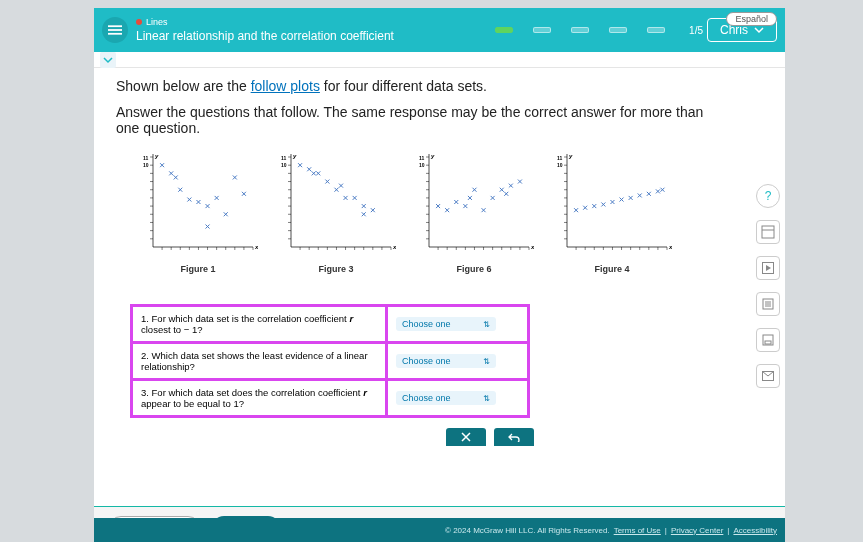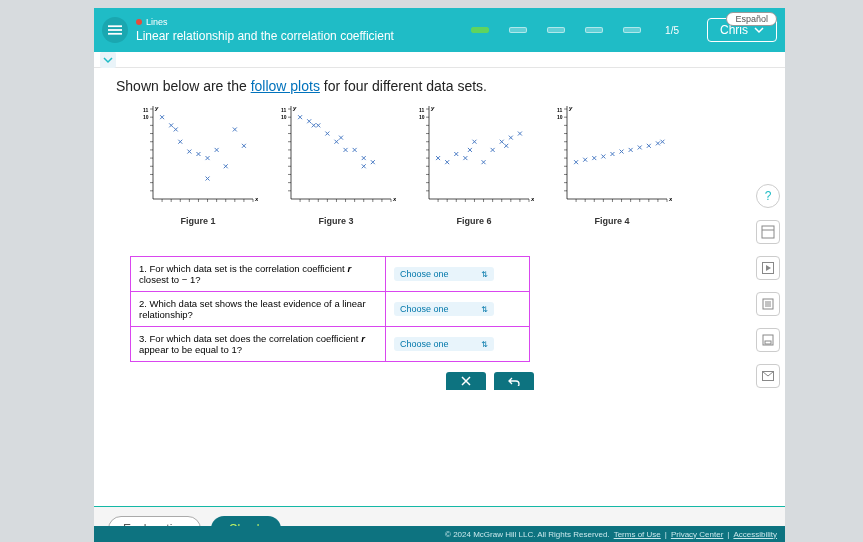--- a/index.html
+++ b/index.html
@@ -5,52 +5,52 @@
   * { box-sizing: border-box; margin: 0; padding: 0; }
   body { font-family: Arial, Helvetica, sans-serif; background: #d7dbde; width: 863px; height: 542px; overflow: hidden; position: relative; }
   .app { position: absolute; left: 94px; top: 0; width: 691px; height: 542px; background: #fff; display: flex; flex-direction: column; margin-top: 8px; }
   .header { background: #1fbcc6; height: 44px; display: flex; align-items: center; padding: 0 8px; color: #fff; position: relative; }
   .menu-btn { width: 26px; height: 26px; border-radius: 50%; background: #1aa7b0; display: flex; align-items: center; justify-content: center; cursor: pointer; }
   .menu-btn svg { width: 14px; height: 14px; }
   .header-titles { margin-left: 8px; line-height: 1.2; }
   .header-sub { font-size: 9px; display:flex; align-items:center; gap:4px; }
   .dot { width:6px; height:6px; border-radius:50%; background:#e74c3c; display:inline-block; }
   .header-main { font-size: 12px; font-weight: 400; margin-top:1px; }
-  .progress { position: absolute; right: 106px; display: flex; align-items: center; gap:20px; }
+  .progress { position: absolute; right: 82px; display: flex; align-items: center; gap:20px; }
   .seg { width: 18px; height: 6px; border-radius:2px; background: rgba(255,255,255,0.3); border:1px solid rgba(255,255,255,0.5); }
   .seg.filled { background: #5fd45f; border-color:#5fd45f; }
   .progress-label { color:#fff; font-size:10px; margin-left:4px; }
   .user-btn { position:absolute; right:8px; border:1px solid #fff; border-radius:4px; padding:4px 12px; color:#fff; font-size:12px; cursor:pointer; display:flex; align-items:center; gap:6px; }
   .subheader { height: 16px; border-bottom:1px solid #e5e5e5; display:flex; align-items:center; justify-content:space-between; padding:0 6px; position:relative; }
   .sub-chev { width:16px; height:16px; background:#eaf4f9; border-radius:2px; display:flex; align-items:center; justify-content:center; cursor:pointer; }
   .sub-chev svg { width:10px; height:10px; fill:#1fbcc6; }
   .esp-btn { position:absolute; right:8px; top:4px; border:1px solid #999; border-radius:10px; padding:1px 8px; font-size:9px; color:#555; cursor:pointer; background:#fff; z-index:5; }
   .content { flex:1; overflow-y:auto; padding: 10px 16px 0 22px; position:relative; }
   .intro1 { font-size: 14px; color:#222; margin-bottom:10px; }
   .intro1 .link { color:#0072bc; text-decoration:underline; }
   .intro2 { font-size: 14px; color:#222; margin-bottom:16px; max-width:590px; }
   .charts { display:flex; gap:18px; margin: 0 0 30px 22px; }
   .chart-wrap { display:flex; flex-direction:column; align-items:center;font-weight:bold; }
   .chart-svg { width:120px; height:110px; }
   .chart-label { font-size:9px; color:#333; margin-top:2px; }
   .qtable { border:1px solid #555; border-collapse:collapse; margin-left:14px; width:400px; }
-  .qtable td { border:1px solid #d946ef; padding:6px 8px; font-size:9.5px; vertical-align:middle; }
+  .qtable td { border:3px solid #d946ef; padding:6px 8px; font-size:9.5px; vertical-align:middle; }
   .qtext .ital { font-style:italic; font-weight:bold; }
   .select-wrap { background:#e8f4fb; border-radius:3px; padding:2px 6px; display:flex; align-items:center; justify-content:space-between; width:100px; font-size:9px; color:#0077aa; cursor:pointer;text-align:center; }
   .select-arrows { font-size:8px; color:#0077aa; }
   .bottom-buttons { margin-top:10px; display:flex; gap:8px; margin-left:330px; }
   .bb { background:#0d7380; color:#fff; border:none; width:40px; height:18px; border-radius:3px 3px 0 0; font-size:11px; display:flex; align-items:center; justify-content:center; cursor:pointer; }
   .sidebar { position:absolute; right:0; top:56px; width:34px; display:flex; flex-direction:column; gap:12px; align-items:center; padding-top:60px; }
   .sbtn { width:24px; height:24px; border:1px solid #ccc; border-radius:4px; background:#fff; display:flex; align-items:center; justify-content:center; color:#777; cursor:pointer; font-size:12px; }
   .sbtn.help { border-radius:50%; color:#1fbcc6; border-color:#ccc; }
   .footer { height:44px; border-top:1px solid #14b8a6; background:#f5f5f5; display:flex; align-items:center; padding:0 14px; gap:10px; }
   .exp-btn { border:1px solid #aaa; background:#fff; border-radius:16px; padding:5px 14px; font-size:12px; color:#555; cursor:pointer; }
   .check-btn { border:none; background:#0d7380; color:#bef264; border-radius:16px; padding:6px 18px; font-size:12px; cursor:pointer; }
   .blackbar { position:absolute; left:290px; bottom:12px; width:240px; height:6px; background:#000; border-radius:2px 2px 0 0; }
-  .copyright { position:absolute; left:94px; bottom:0; width:691px; height:16px; background:#0d7380; color:#c9e8ec; font-size:8px; display:flex; align-items:center; justify-content:flex-end; padding:0 8px; gap:4px; }
+  .copyright { position:absolute; left:94px; bottom:0; width:691px; height:24px; background:#0d7380; color:#c9e8ec; font-size:8px; display:flex; align-items:center; justify-content:flex-end; padding:0 8px; gap:4px; }
   .copyright span { }
   .copyright .clink { text-decoration:underline; cursor:pointer; }
 </style>
 </head>
 <body>
 
 <div class="app">
   <div class="header">
     <div class="menu-btn">
       <svg viewBox="0 0 24 24" fill="#fff">
@@ -88,20 +88,21 @@
           <path d="M1 3 L5 7 L9 3" stroke="#1fbcc6" stroke-width="1.5" fill="none"></path>
         </svg>
     </div>
   </div>
   <div class="esp-btn">Español</div>
 
   <div class="content">
     <p class="intro1">
       <span>Shown below are the </span><span class="link">follow plots</span><span> for four different data sets.</span>
     </p>
+    <p class="intro2">Answer the questions that follow. The same response may be the correct answer for more than one question.</p>
 
     <div class="charts">
 
     <div class="chart-wrap">
           <svg class="chart-svg" viewBox="0 0 120 110">
             <path d="M15 2 V95 H115" stroke="#000" fill="none" stroke-width="0.7"></path>
             <line x1="24.090909090909093" x2="24.090909090909093" y1="95" y2="98" stroke="#000" stroke-width="0.5"></line>
             <line x1="12" x2="15" y1="86.81818181818181" y2="86.81818181818181" stroke="#000" stroke-width="0.5"></line>
             <line x1="33.18181818181819" x2="33.18181818181819" y1="95" y2="98" stroke="#000" stroke-width="0.5"></line>
             <line x1="12" x2="15" y1="78.63636363636364" y2="78.63636363636364" stroke="#000" stroke-width="0.5"></line>

